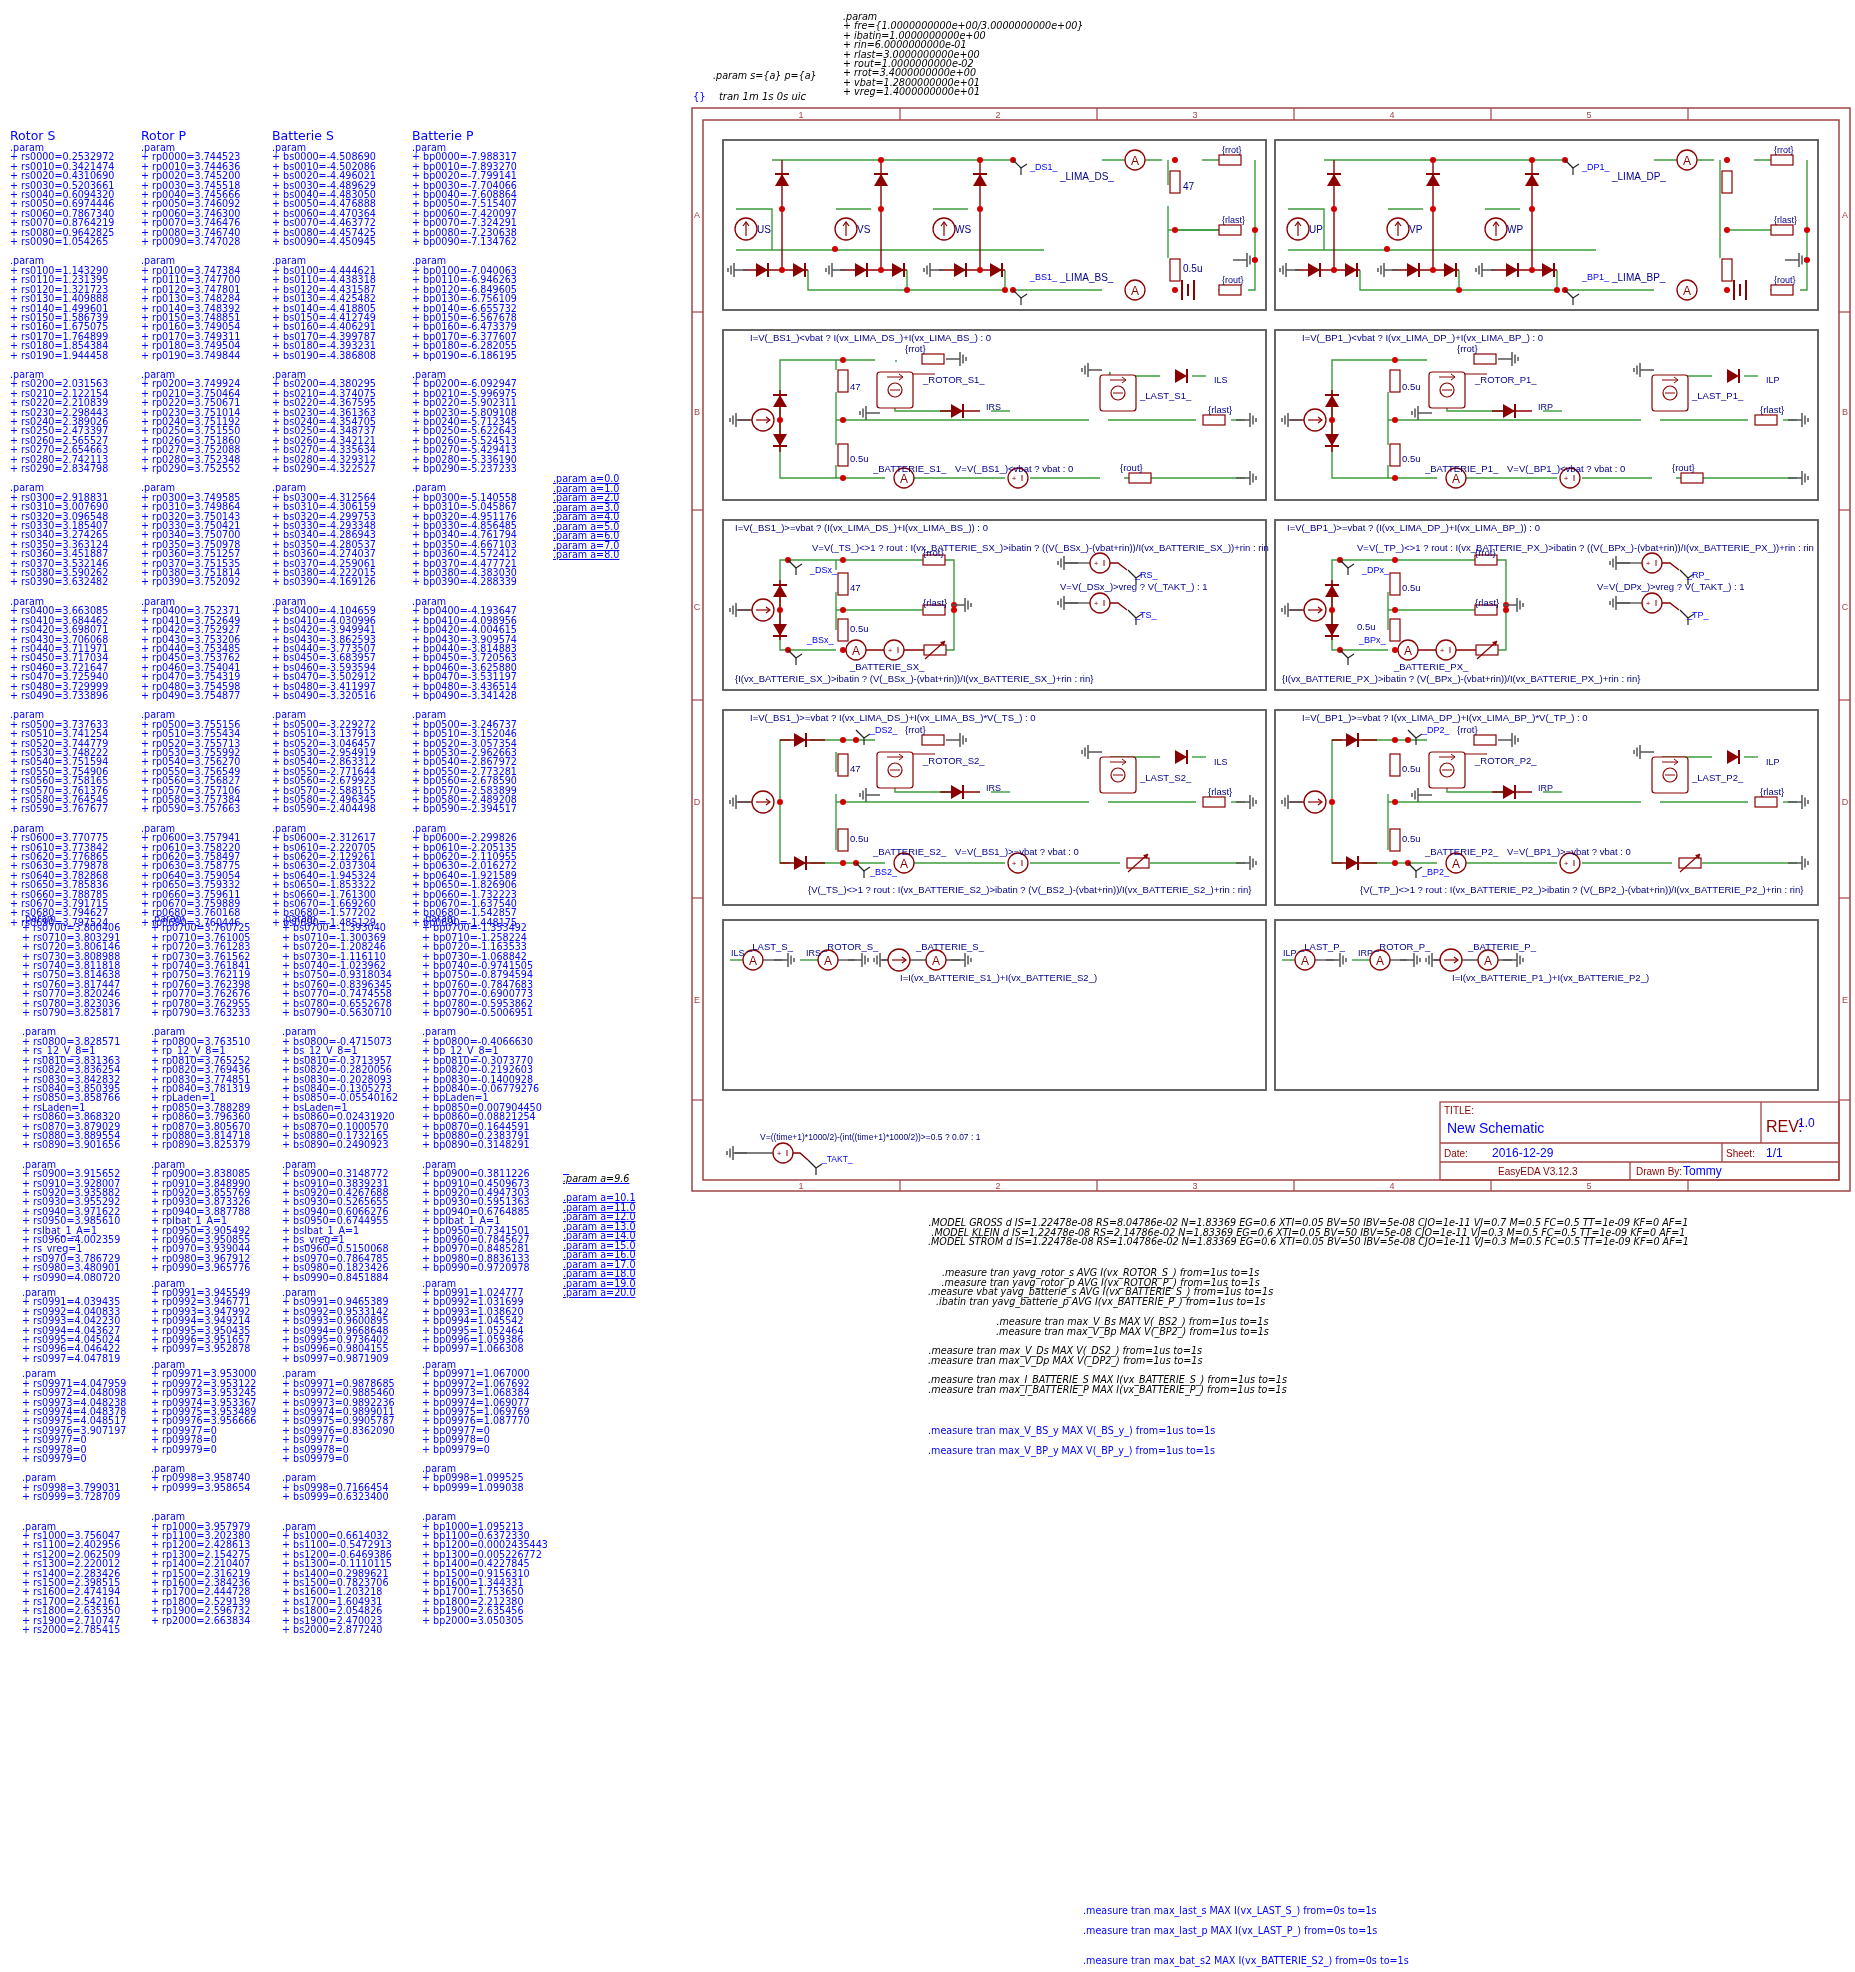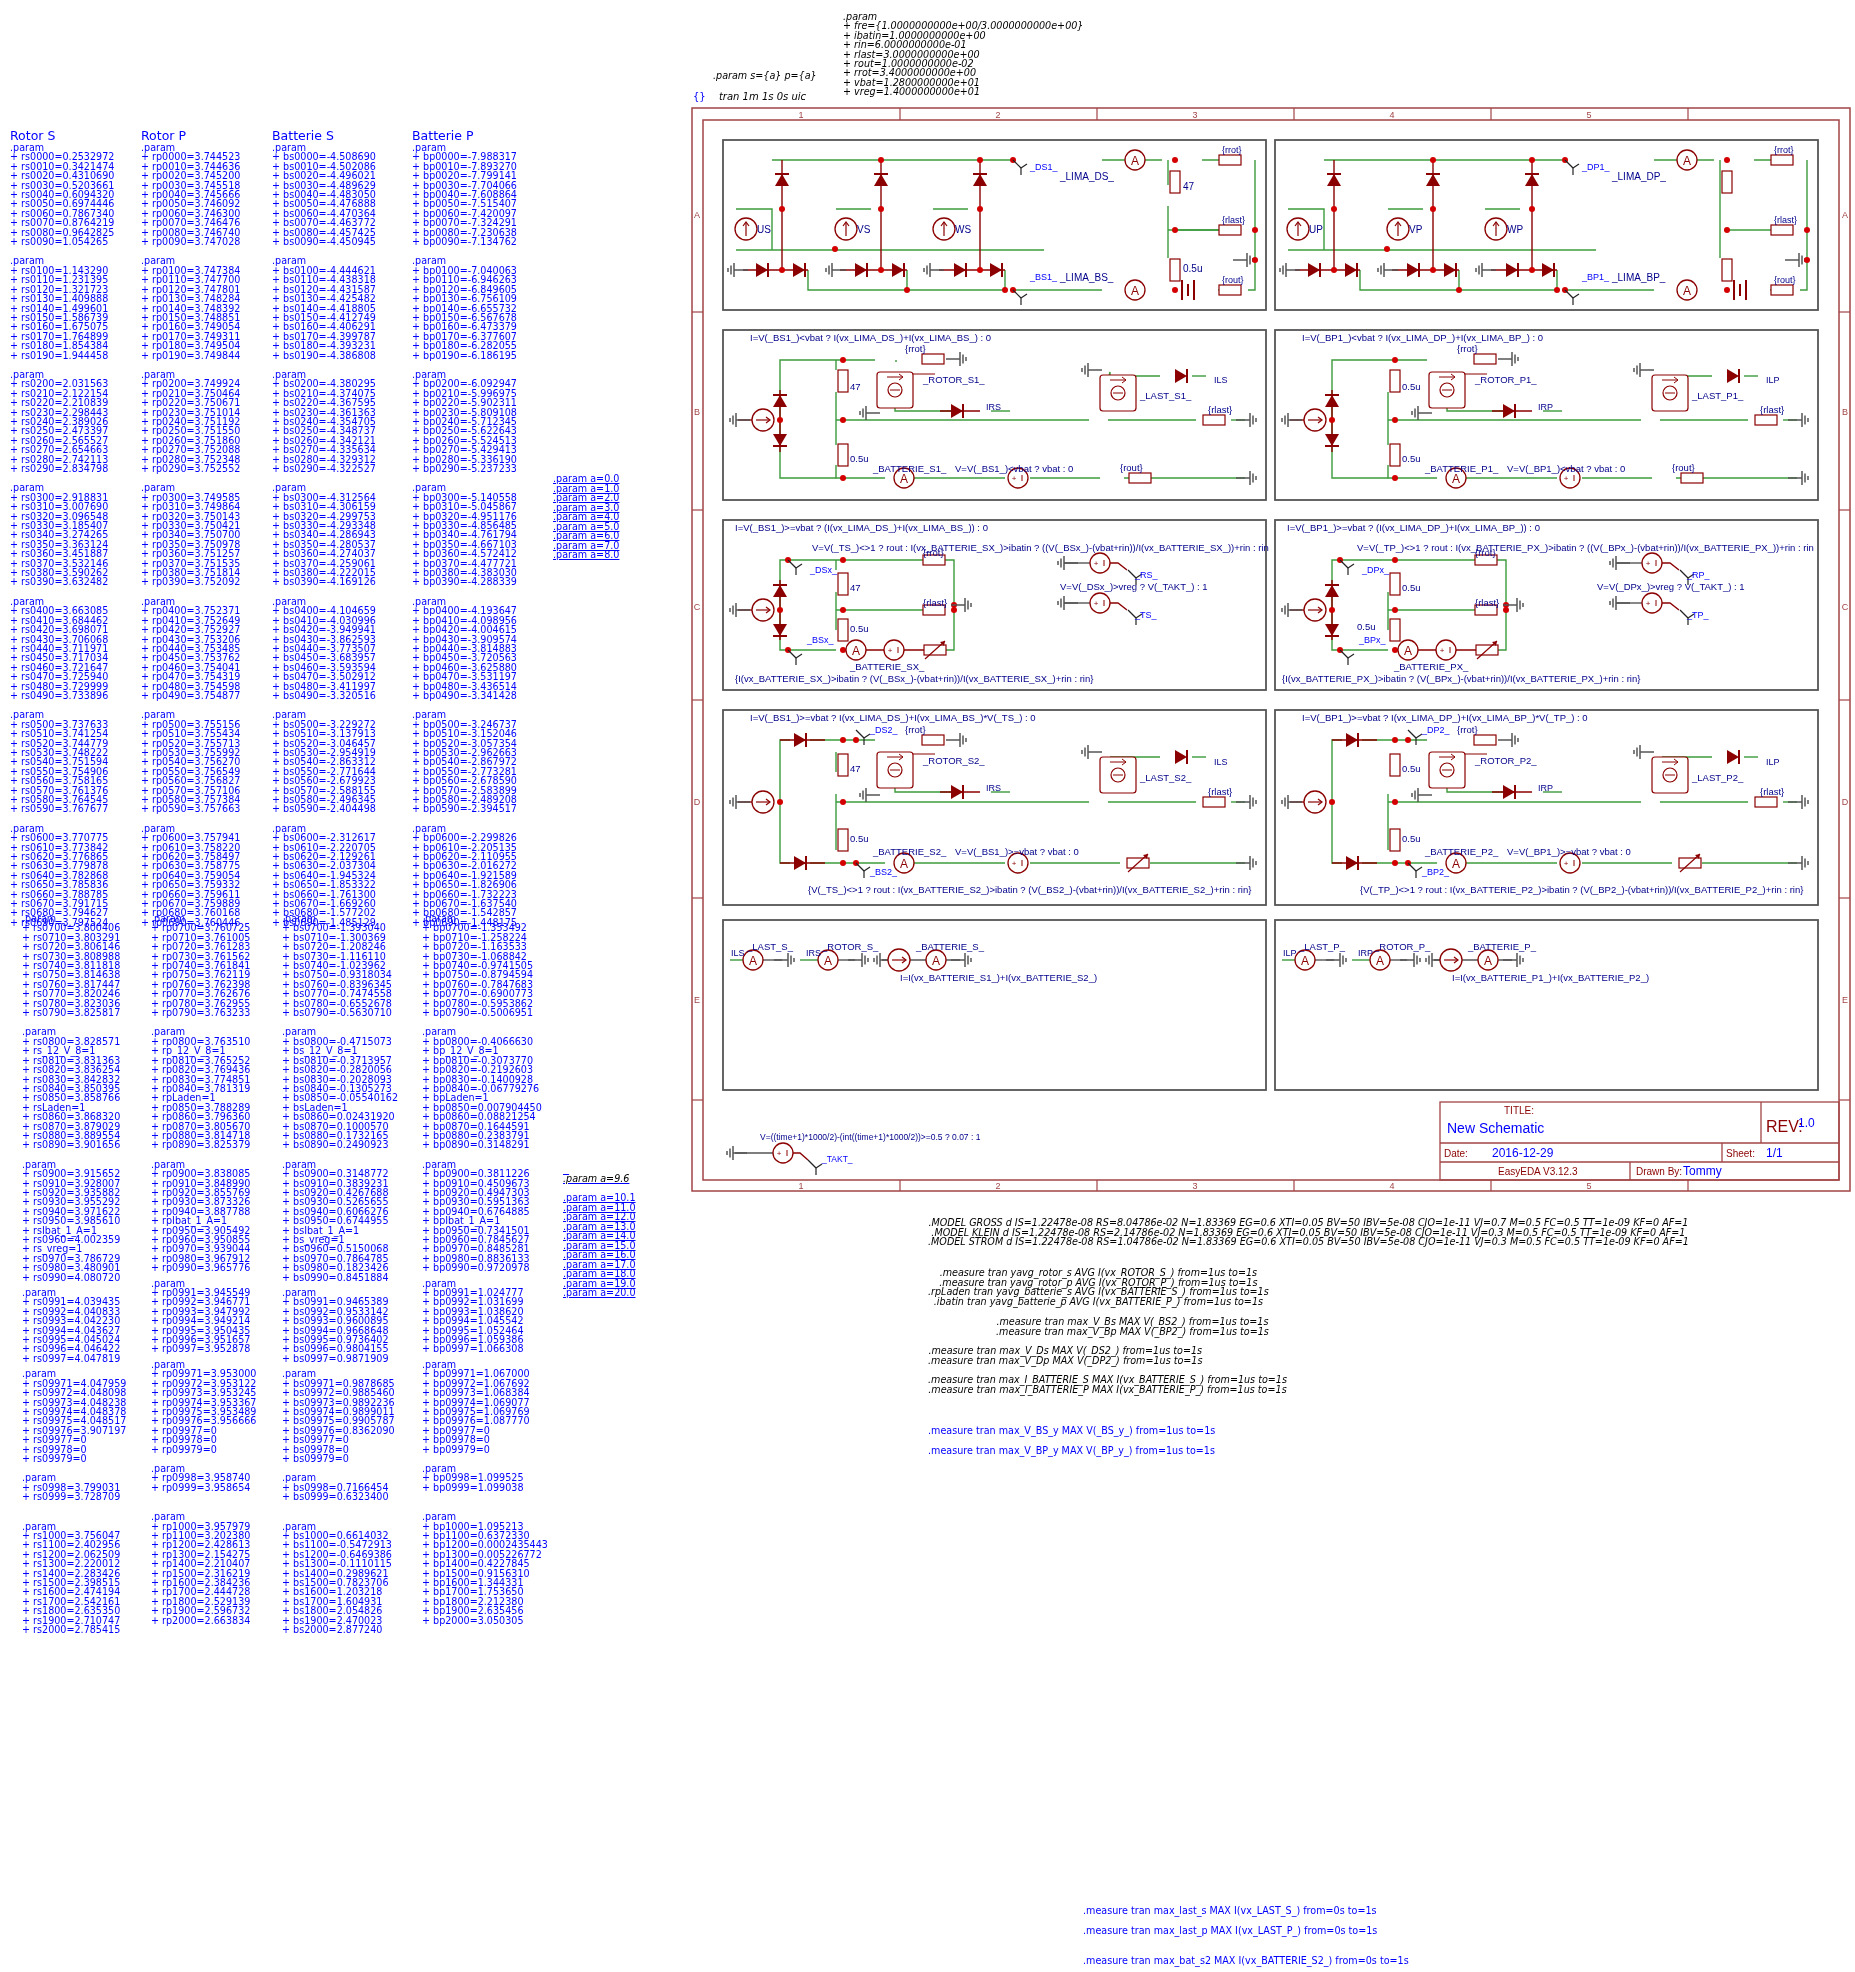--- a/index.html
+++ b/index.html
@@ -807,34 +807,34 @@
   <g stroke="#a24445" stroke-width="1.3" fill="none">
     <rect x="1440" y="1102" width="399" height="78"></rect>
     <line x1="1440" y1="1143" x2="1839" y2="1143"></line>
     <line x1="1440" y1="1162" x2="1839" y2="1162"></line>
     <line x1="1761" y1="1102" x2="1761" y2="1143"></line>
     <line x1="1722" y1="1143" x2="1722" y2="1162"></line>
     <line x1="1630" y1="1162" x2="1630" y2="1180"></line>
   </g>
 </svg>
 
-<div class="tb" style="left:1504px; top:1105px; font-size:10px; color:#8b0000;">TITLE:</div>
+<div class="tb" style="left:1444px; top:1105px; font-size:10px; color:#8b0000;">TITLE:</div>
 <div class="tb" style="left:1447px; top:1120px; font-size:14px; color:#0000ff;">New Schematic</div>
 <div class="tb" style="left:1766px; top:1118px; font-size:16px; color:#8b0000;">REV:</div>
 <div class="tb" style="left:1798px; top:1116px; font-size:12px; color:#0000ff;">1.0</div>
 <div class="tb" style="left:1444px; top:1148px; font-size:10px; color:#8b0000;">Date:</div>
 <div class="tb" style="left:1492px; top:1146px; font-size:12px; color:#0000ff;">2016-12-29</div>
 <div class="tb" style="left:1726px; top:1148px; font-size:10px; color:#8b0000;">Sheet:</div>
 <div class="tb" style="left:1766px; top:1146px; font-size:12px; color:#0000ff;">1/1</div>
 <div class="tb" style="left:1498px; top:1166px; font-size:10px; color:#8b0000;">EasyEDA V3.12.3</div>
 <div class="tb" style="left:1636px; top:1166px; font-size:10px; color:#8b0000;">Drawn By:</div>
 <div class="tb" style="left:1683px; top:1164px; font-size:12px; color:#0000ff;">Tommy</div>
 
 <div class="measure" id="models" style="left:928px; top:1218px;"><span>.MODEL GROSS d IS=1.22478e-08 RS=8.04786e-02 N=1.83369 EG=0.6 XTI=0.05 BV=50 IBV=5e-08 CJO=1e-11 VJ=0.7 M=0.5 FC=0.5 TT=1e-09 KF=0 AF=1</span><span>.MODEL KLEIN d IS=1.22478e-08 RS=2.14786e-02 N=1.83369 EG=0.6 XTI=0.05 BV=50 IBV=5e-08 CJO=1e-11 VJ=0.3 M=0.5 FC=0.5 TT=1e-09 KF=0 AF=1</span><span>.MODEL STROM d IS=1.22478e-08 RS=1.04786e-02 N=1.83369 EG=0.6 XTI=0.05 BV=50 IBV=5e-08 CJO=1e-11 VJ=0.3 M=0.5 FC=0.5 TT=1e-09 KF=0 AF=1</span></div>
-<div class="measure" id="meas1" style="left:928px; top:1268px;"><span>.measure tran yavg_rotor_s AVG I(vx_ROTOR_S_) from=1us to=1s</span><span>.measure tran yavg_rotor_p AVG I(vx_ROTOR_P_) from=1us to=1s</span><span>.rpLaden tran yavg_batterie_s AVG I(vx_BATTERIE_S_) from=1us to=1s</span><span>.ibatin tran yavg_batterie_p AVG I(vx_BATTERIE_P_) from=1us to=1s</span></div>
+<div class="measure" id="meas1" style="left:928px; top:1268px;"><span>.measure tran yavg_rotor_s AVG I(vx_ROTOR_S_) from=1us to=1s</span><span>.measure tran yavg_rotor_p AVG I(vx_ROTOR_P_) from=1us to=1s</span><span>.measure vbat yavg_batterie_s AVG I(vx_BATTERIE_S_) from=1us to=1s</span><span>.ibatin tran yavg_batterie_p AVG I(vx_BATTERIE_P_) from=1us to=1s</span></div>
 <div class="measure" id="meas2" style="left:956px; top:1317px;margin-left:40px;"><span>.measure tran max_V_Bs MAX V(_BS2_) from=1us to=1s</span><span>.measure tran max_V_Bp MAX V(_BP2_) from=1us to=1s</span></div>
 <div class="measure" id="meas3" style="left:928px; top:1346px;"><span>.measure tran max_V_Ds MAX V(_DS2_) from=1us to=1s</span><span>.measure tran max_V_Dp MAX V(_DP2_) from=1us to=1s</span></div>
 <div class="measure" id="meas4" style="left:928px; top:1375px;"><span>.measure tran max_I_BATTERIE_S MAX I(vx_BATTERIE_S_) from=1us to=1s</span><span>.measure tran max_I_BATTERIE_P MAX I(vx_BATTERIE_P_) from=1us to=1s</span></div>
 <div class="measure-blue" style="left:928px; top:1425px;">.measure tran max_V_BS_y MAX V(_BS_y_) from=1us to=1s</div>
 <div class="measure-blue" style="left:928px; top:1445px;">.measure tran max_V_BP_y MAX V(_BP_y_) from=1us to=1s</div>
 <div class="measure-blue" style="left:1083px; top:1905px;">.measure tran max_last_s MAX I(vx_LAST_S_) from=0s to=1s</div>
 <div class="measure-blue" style="left:1083px; top:1925px;">.measure tran max_last_p MAX I(vx_LAST_P_) from=0s to=1s</div>
 <div class="measure-blue" style="left:1083px; top:1955px;">.measure tran max_bat_s2 MAX I(vx_BATTERIE_S2_) from=0s to=1s</div>
 
 </body></html>

